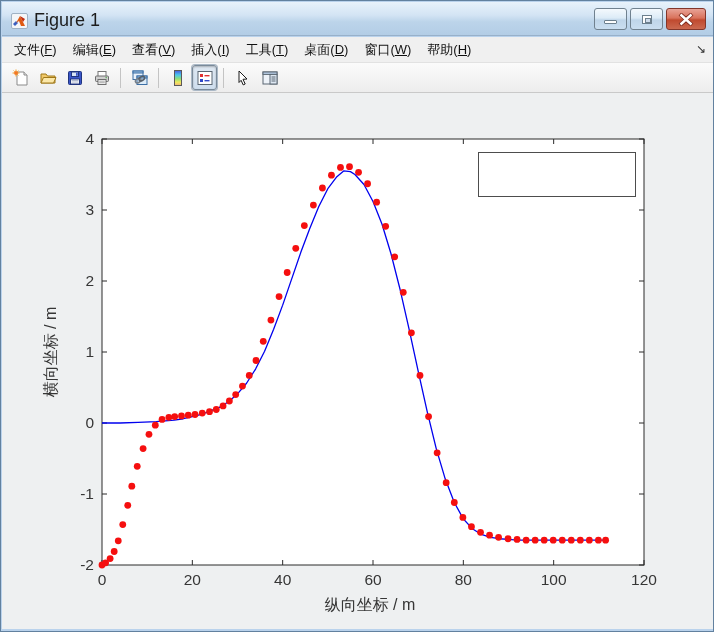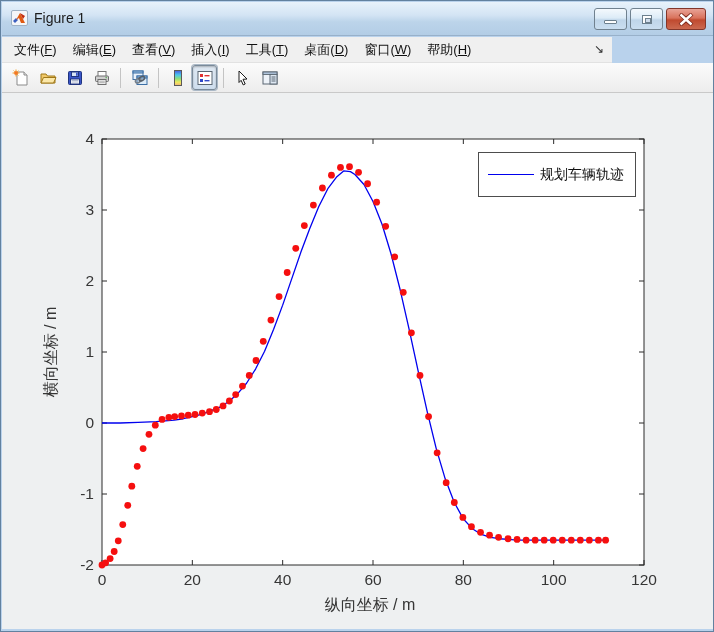--- a/index.html
+++ b/index.html
@@ -10,34 +10,34 @@
     overflow:hidden;
   }
   
   .titlebar {
     position:absolute; left:1px; top:1px; width:712px; height:34px;
     background:linear-gradient(#e8f2fb 0%, #d3e4f4 40%, #bcd4ea 60%, #b3cde6 100%);
     border-bottom:1px solid #98b1ca;
   }
   .title-left { position:absolute; left:9px; top:8px; display:flex; align-items:center; gap:6px; }
   .app-icon { width:17px; height:16px; background:#f4f6f8; border:1px solid #9fb2c4; border-radius:2px; display:inline-block; }
-  .title-text { font-size:14px; color:#1c1c1c; }
+  .title-text { font-size:18px; color:#1c1c1c; }
   .winbtns { position:absolute; right:8px; top:6px; display:flex; gap:3px; }
   .wbtn {
     width:33px; height:22px; border:1px solid #70818f; border-radius:3px;
     background:linear-gradient(#f4f9fd 0%, #dcebf7 45%, #bfd5e9 55%, #cadef0 100%);
     position:relative; cursor:default;
   }
   .wbtn.close { width:40px; border-color:#83362a; background:linear-gradient(#e8a396 0%, #d9725c 45%, #c04a2f 55%, #cb6950 100%); }
   .glyph-min { position:absolute; left:9px; bottom:5px; width:13px; height:4px; background:#fdfdfd; border:1px solid #6c7f8d; border-radius:1px; }
   .glyph-restore { position:absolute; left:11px; top:6px; width:10px; height:9px; background:#fdfdfd; border:1px solid #6c7f8d; }
   .glyph-restore::after { content:""; position:absolute; left:2px; top:2px; width:4px; height:3px; background:#cfdceb; border:1px solid #6c7f8d; }
   
   .menubar {
-    position:absolute; left:1px; top:36px; width:610px; height:26px;
+    position:absolute; left:1px; top:36px; width:712px; height:26px;
     background:#f0f0f0; border-bottom:1px solid #e2e2e2;
     display:flex; align-items:flex-start; padding-left:4px; font-size:13px; color:#111;
   }
   .menu-item { padding:4px 8px; cursor:default; }
   .menu-overflow { position:absolute; right:8px; top:5px; font-size:12px; color:#333; }
   
   .toolbar {
     position:absolute; left:1px; top:62px; width:712px; height:30px;
     background:linear-gradient(#fbfbfb, #ededed);
     border-bottom:1px solid #c9c9c9;
@@ -306,22 +306,16 @@
         <circle cx="542.1816666666667" cy="447.15000000000003" r="3.4" fill="#f50f0f"></circle>
         <circle cx="551.215" cy="447.15000000000003" r="3.4" fill="#f50f0f"></circle>
         <circle cx="560.2483333333334" cy="447.15000000000003" r="3.4" fill="#f50f0f"></circle>
         <circle cx="569.2816666666668" cy="447.15000000000003" r="3.4" fill="#f50f0f"></circle>
         <circle cx="578.315" cy="447.15000000000003" r="3.4" fill="#f50f0f"></circle>
         <circle cx="587.3483333333334" cy="447.15000000000003" r="3.4" fill="#f50f0f"></circle>
         <circle cx="596.3816666666667" cy="447.15000000000003" r="3.4" fill="#f50f0f"></circle>
         <circle cx="603.6083333333333" cy="447.15000000000003" r="3.4" fill="#f50f0f"></circle>
       </svg>
     <div class="legend-box" id="legend">
-        <div class="legend-row">
-          <span class="legend-sample">
-            <span style="display: inline-block; width: 46px; height: 0px; border-top: 1.6px solid rgb(0, 0, 238);"></span>
-          </span>
-          <span class="legend-label">规划车辆轨迹</span>
-        </div>
       </div>
   </div>
 
 </div>
 
 </body></html>

